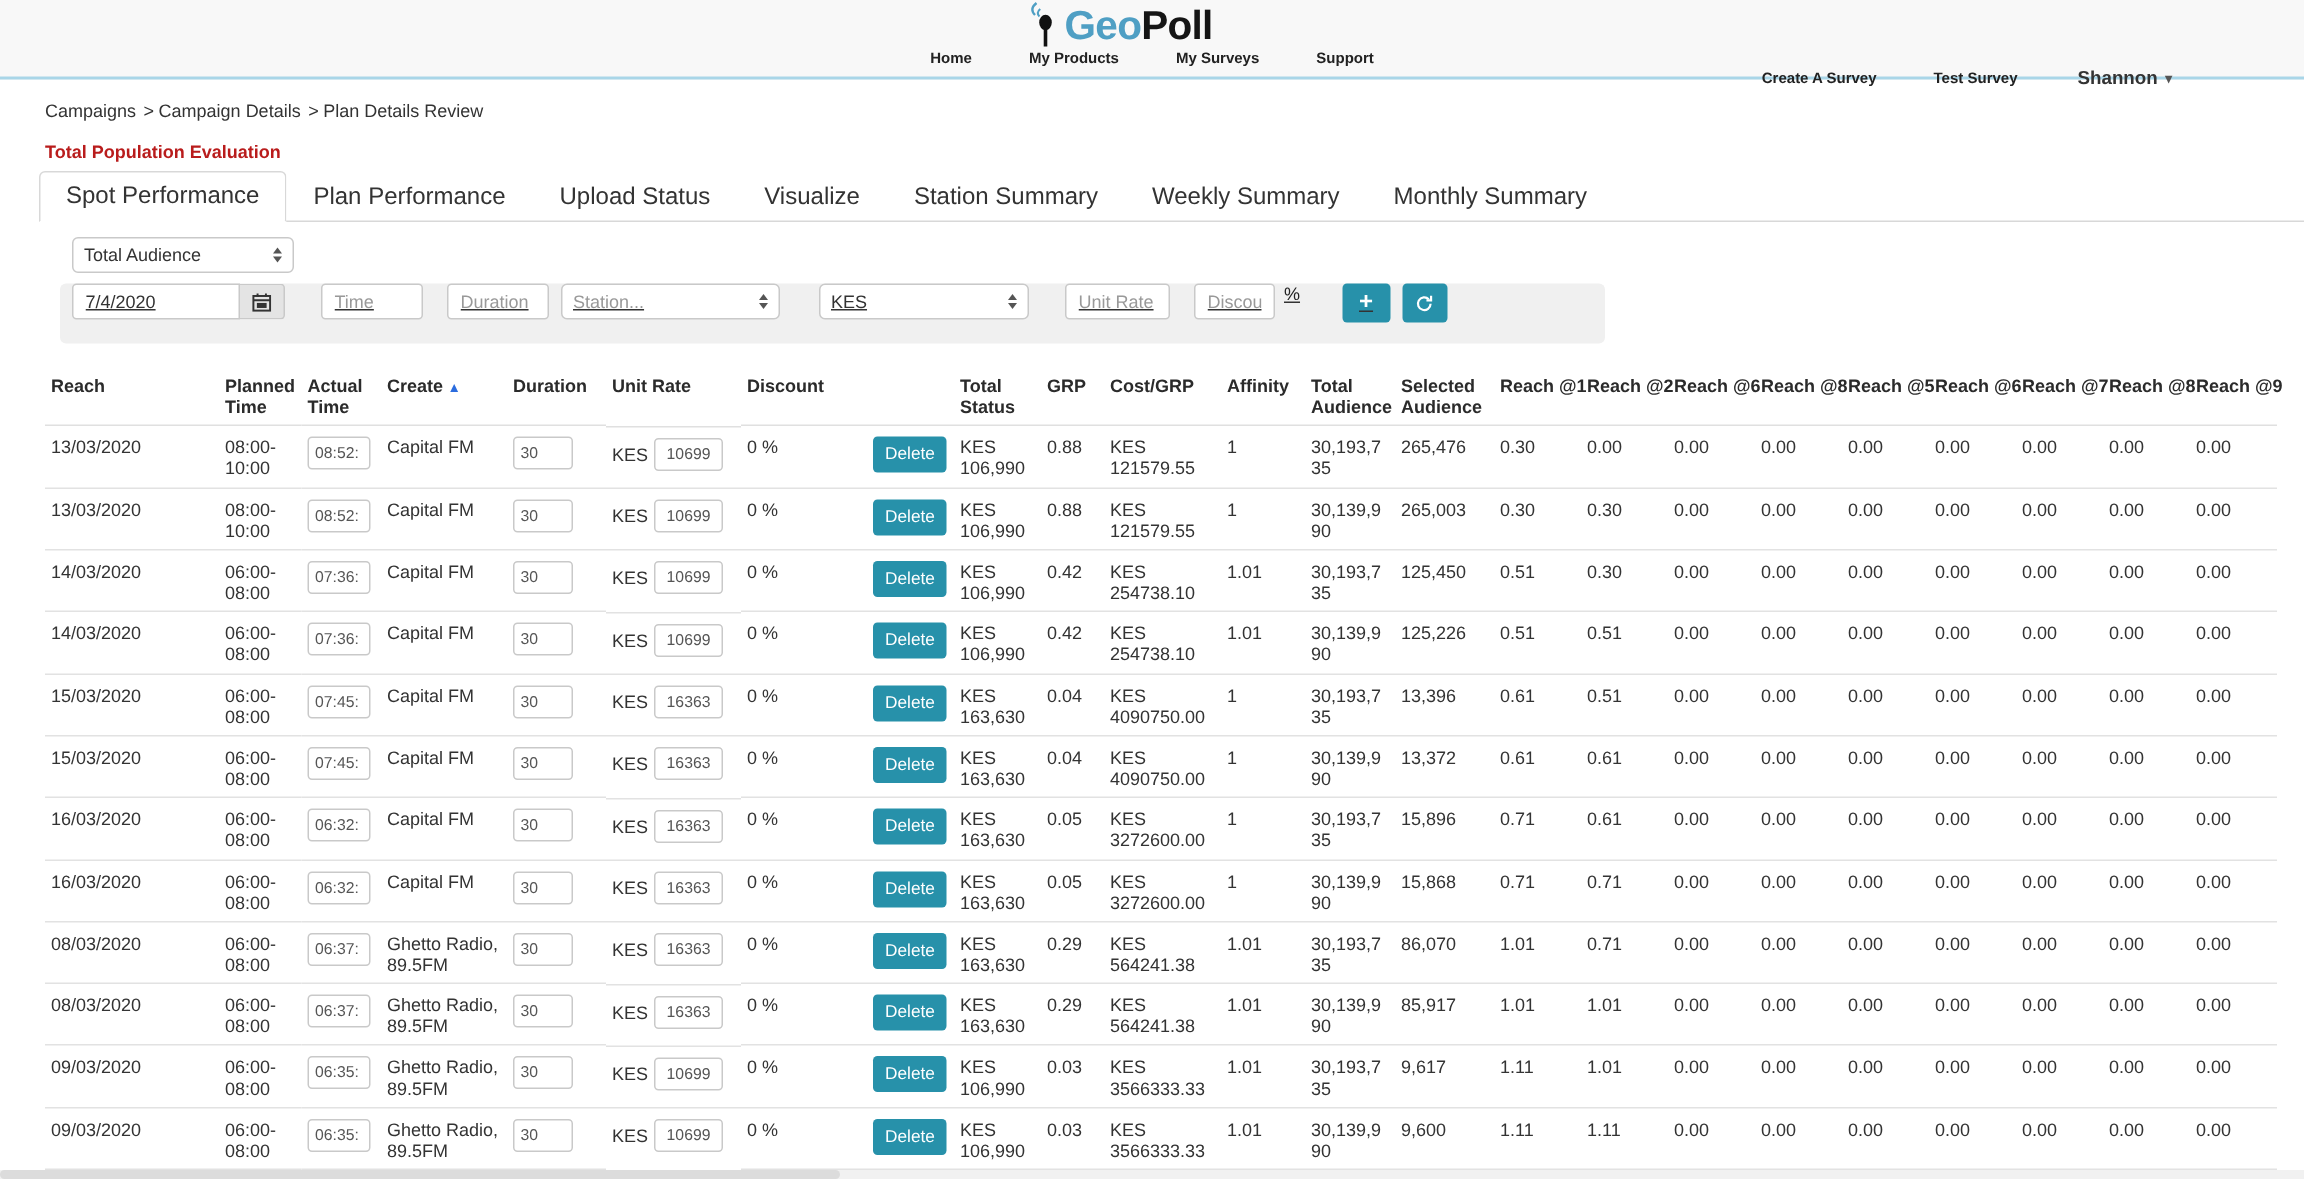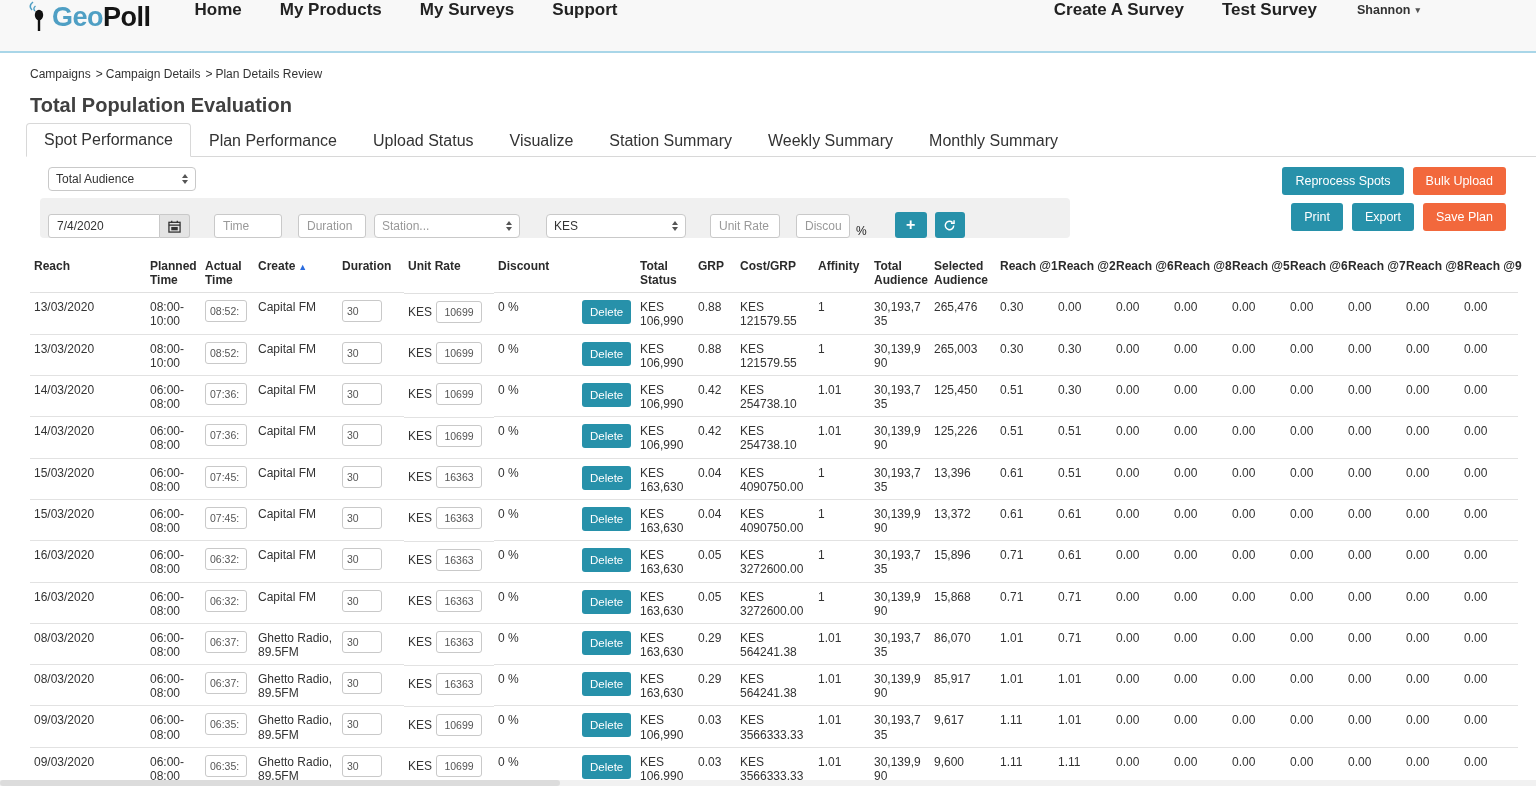--- a/index.html
+++ b/index.html
@@ -3,36 +3,36 @@
 <meta charset="utf-8">
 <style>
   * { box-sizing: border-box; margin: 0; padding: 0; }
   html,body { width:1536px; height:786px; overflow:hidden; background:#fff;
     font-family:"Liberation Sans", sans-serif; color:#333; }
   a { text-decoration:none; color:inherit; }
   [data-interactable="true"] { cursor:pointer; }
 
   
   .navbar { height:53px; background:#f8f8f8; border-bottom:2px solid var(--nav_border);
-    display:flex; align-items:flex-start; padding:0 26px; }
+    display:flex; align-items:center; padding:0 26px;flex-direction:column; }
   .logo { display:flex; align-items:center; margin-right:44px; }
   .logo-text { font-size:27px; font-weight:bold; letter-spacing:-0.5px; line-height:1; }
   .logo-geo { color:var(--logo_blue); }
   .logo-poll { color:#151515; }
   .main-nav { display:flex; gap:38px; align-items:center; }
-  .nav-item { font-size:17px; font-weight:bold; color:#222; }
-  .nav-right { margin-left:auto; display:flex; gap:40px; align-items:center; margin-right:90px; }
+  .nav-item { font-size:10px; font-weight:bold; color:#222; }
+  .nav-right { margin-left:auto; display:flex; gap:40px; align-items:center; margin-right:62px; }
   .user-menu { display:flex; align-items:center; gap:5px; font-size:12.5px; font-weight:bold; }
   .caret-down { font-size:9px; color:#555; }
 
   
   .breadcrumb { padding:14px 0 0 30px; font-size:12px; color:#333; }
   .breadcrumb a { margin-right:2px; }
   .crumb-sep { margin:0 3px; color:#333; }
-  .page-title { margin:13px 12px 10px 30px; font-size:20px; font-weight:bold; color:#404040; }
+  .page-title { margin:13px 12px 10px 30px; font-size:12px; font-weight:bold; color:#b91c1c; }
 
   
   .tabbar { margin-left:26px; border-bottom:1px solid #d8d8d8; display:flex; align-items:flex-end;
     height:30px; width:1510px; }
   .tab { padding:7px 17px; font-size:16px; color:#333; border:1px solid transparent;
     border-bottom:none; margin-bottom:-1px; background:transparent; border-radius:4px 4px 0 0; }
   .tab.active { background:#fff; border-color:#d8d8d8; border-bottom:1px solid #fff; }
 
   
   .controls { display:flex; justify-content:space-between; margin:10px 30px 0 40px; }
@@ -41,21 +41,21 @@
     display:flex; align-items:center; padding:0 7px; font-size:12px; color:#333; }
   .select .val { flex:1; white-space:nowrap; overflow:hidden; }
   .select .val.placeholder { color:#999; }
   .arrows { display:flex; flex-direction:column; align-items:center; margin-left:6px; }
   .arr-up { width:0;height:0;border-left:3.5px solid transparent;border-right:3.5px solid transparent;
     border-bottom:4px solid #555; margin-bottom:2px; }
   .arr-dn { width:0;height:0;border-left:3.5px solid transparent;border-right:3.5px solid transparent;
     border-top:4px solid #555; }
   .audience-select { width:148px; margin-left:8px; }
   .filter-bar { background:#f0f0f0; border-radius:4px; height:40px; width:1030px;
-    display:flex; align-items:flex-end; padding:0 8px; gap:0; }
+    display:flex; align-items:flex-start; padding:0 8px; gap:0;text-decoration:underline; }
   .filter-bar input { border:1px solid #c9c9c9; border-radius:3px; height:24px; background:#fff;
     font-size:12px; color:#333; padding:0 8px; font-family:"Liberation Sans",sans-serif; }
   .filter-bar input::placeholder { color:#999; }
   .date-group { display:flex; }
   .date-input { width:112px; border-radius:3px 0 0 3px !important; }
   .cal-btn { width:30px; height:24px; background:#e4e4e4; border:1px solid #c9c9c9; border-left:none;
     border-radius:0 3px 3px 0; display:flex; align-items:center; justify-content:center; }
   .gap-lg { margin-left:24px; }
   .time-inp { width:68px; }
   .dur-inp { width:68px; }
@@ -189,31 +189,20 @@
       <span class="pct" data-interactable="false">%</span>
       <button class="sq-btn add-btn" data-interactable="true">+</button>
       <button class="sq-btn refresh-btn" data-interactable="true">
         <svg data-interactable="false" width="13" height="13" viewBox="0 0 16 16">
           <path d="M13.2 8a5.2 5.2 0 1 1-1.5-3.7" stroke="#fff" stroke-width="1.8" fill="none"></path>
           <path d="M13.6 1.4 L13.6 5.2 L9.8 5.2" stroke="#fff" stroke-width="1.8" fill="none"></path>
         </svg>
       </button>
     </div>
   </div>
-  <div class="controls-right" data-interactable="false">
-    <div class="btn-row">
-      <button class="btn teal" data-interactable="true">Reprocess Spots</button>
-      <button class="btn orange" data-interactable="true">Bulk Upload</button>
-    </div>
-    <div class="btn-row">
-      <button class="btn teal" data-interactable="true">Print</button>
-      <button class="btn teal" data-interactable="true">Export</button>
-      <button class="btn orange" data-interactable="true">Save Plan</button>
-    </div>
-  </div>
 </div>
 
 <table data-interactable="false">
   <thead>
       <tr>
         <th class="col-date" data-interactable="true"><span>Reach</span></th>
         <th class="col-planned" data-interactable="true"><span>Planned Time</span></th>
         <th class="col-actual" data-interactable="true"><span>Actual Time</span></th>
         <th class="col-station" data-interactable="true"><span>Create</span><span class="sort-caret" data-interactable="false">▲</span></th>
         <th class="col-duration" data-interactable="true"><span>Duration</span></th>

